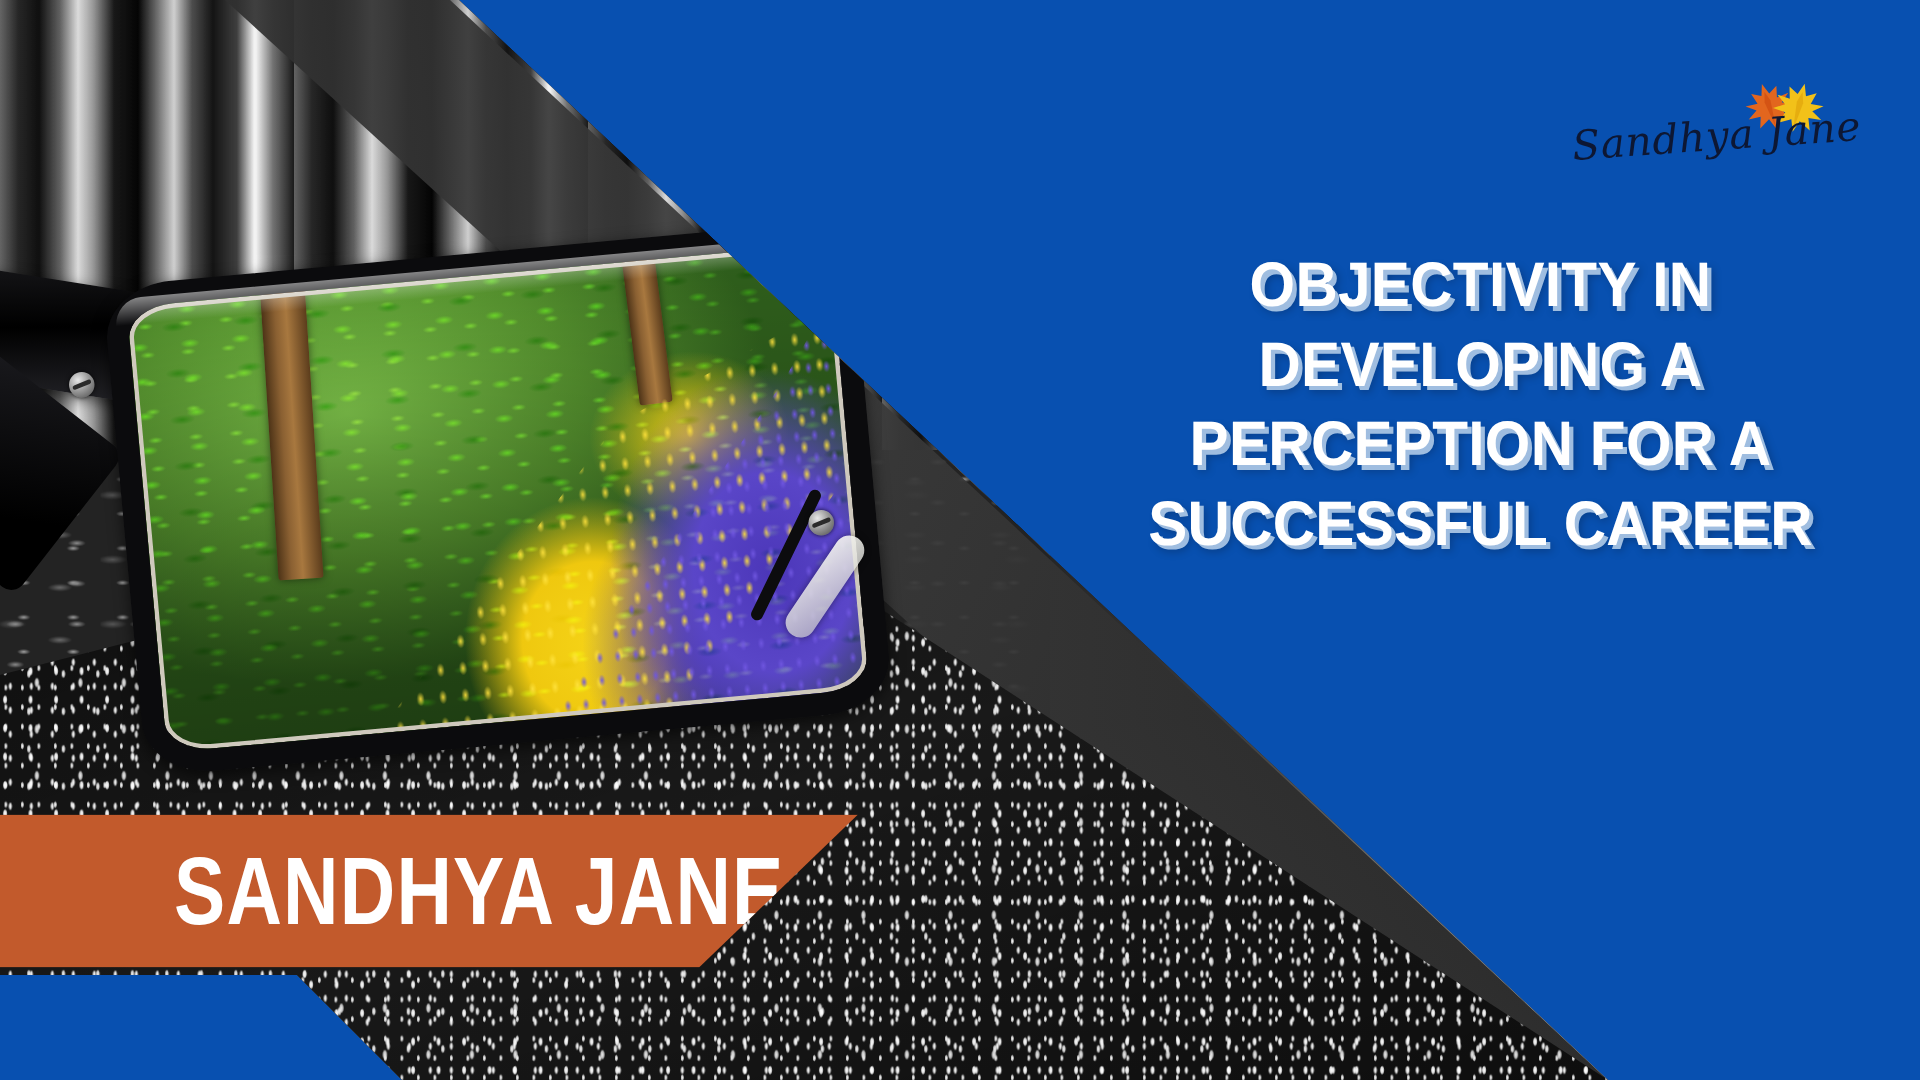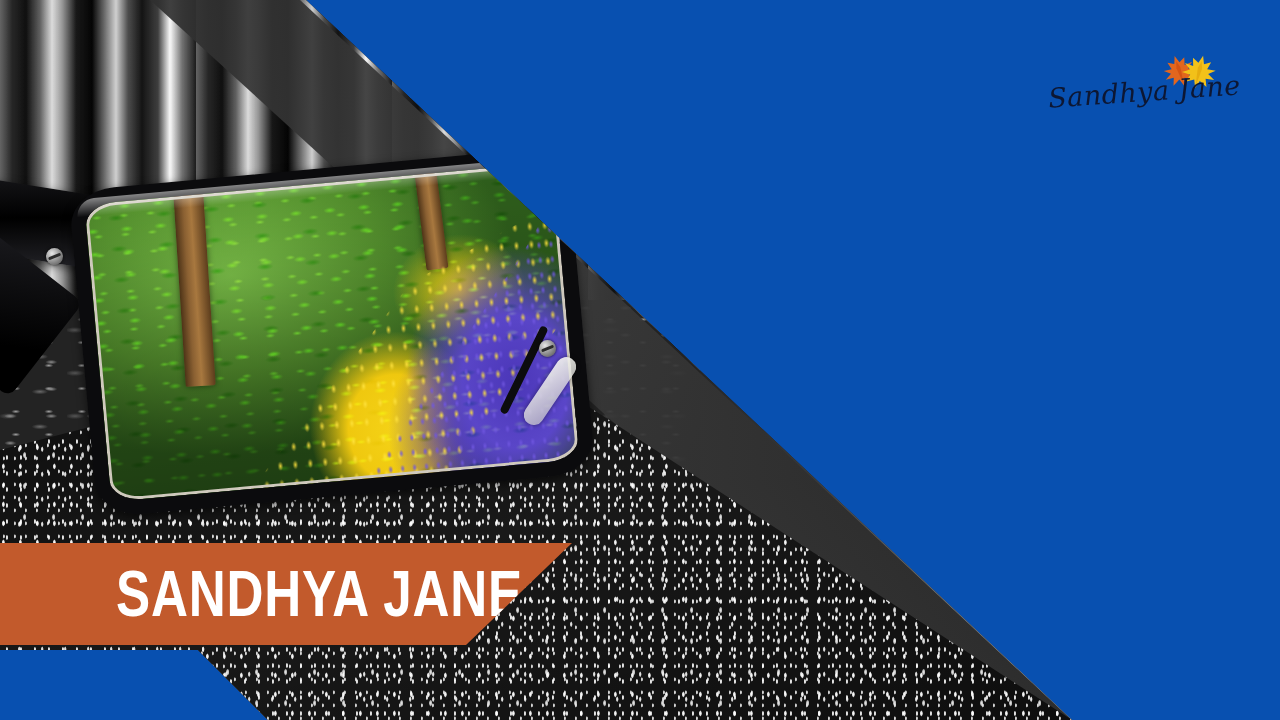--- a/index.html
+++ b/index.html
@@ -370,18 +370,24 @@
     </span>
     <span class="leaf leaf-yellow">
       <svg width="36" height="36" viewBox="0 0 100 100" aria-hidden="true">
         <path d="M50 4 L58 26 L76 16 L70 38 L94 36 L76 50 L96 62 L72 64 L80 86 L58 74 L50 96 L42 74 L20 86 L28 64 L4 62 L24 50 L6 36 L30 38 L24 16 L42 26 Z" fill="#F2C119"></path>
         <path d="M50 20 L56 40 L50 92 L44 40 Z" fill="#D99A06" opacity=".5"></path>
       </svg>
     </span>
     <span class="logo-name">Sandhya Jane</span>
   </div>
 
+  <div class="title-block">
+    <span class="title-line">OBJECTIVITY IN</span>
+    <span class="title-line">DEVELOPING A</span>
+    <span class="title-line">PERCEPTION FOR A</span>
+    <span class="title-line">SUCCESSFUL CAREER</span>
+  </div>
 
   <div class="name-banner">
     <span class="name-text">SANDHYA JANE</span>
   </div>
 
 </div>
 
 </body></html>

